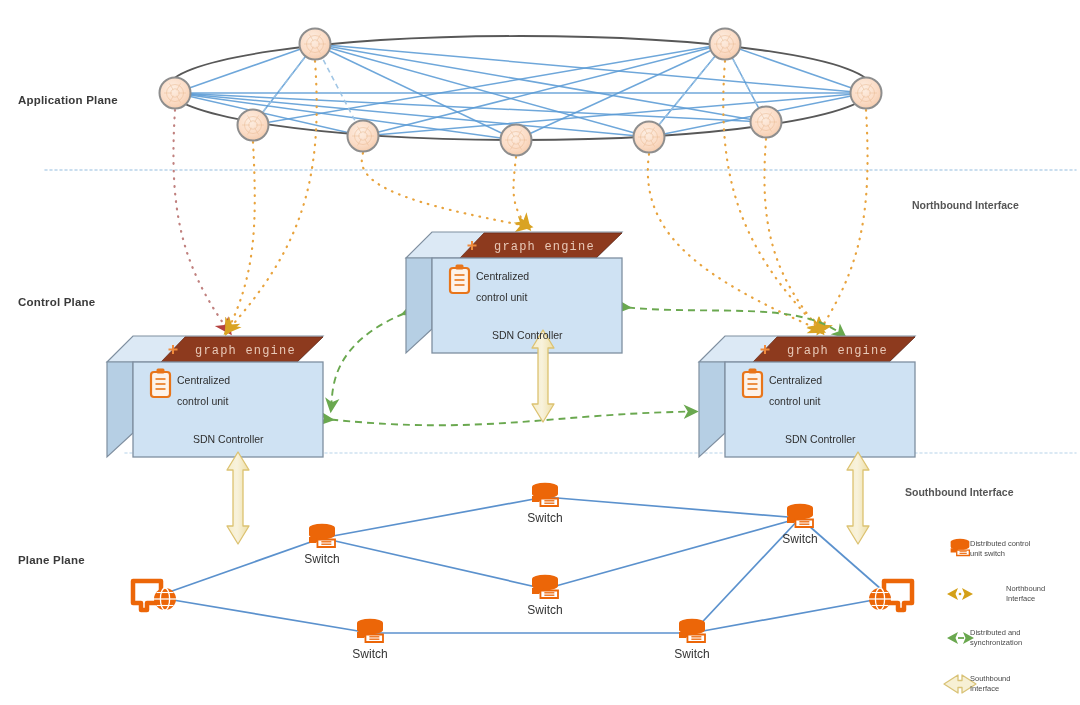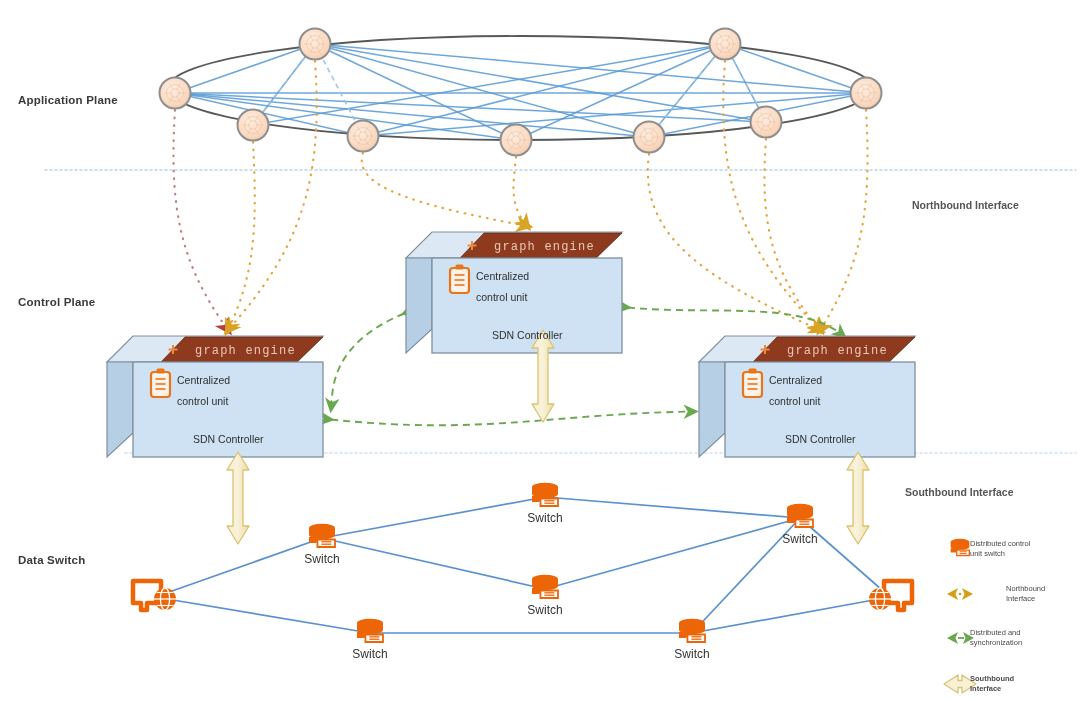--- a/index.html
+++ b/index.html
@@ -387,21 +387,21 @@
           <path d="M 944 684 L 958 675 L 958 680.5 L 962 680.5
       L 962 675 L 976 684 L 962 693 L 962 687.5 L 958 687.5
       L 958 693 Z" fill="#f7f0d4" stroke="#d9c276" stroke-width="1.3" stroke-linejoin="round"></path>
         </g>
       </g>
   </svg>
 
   <div id="labels-plane">
       <div class="plane-label" style="left: 18px; top: 94px;">Application Plane</div>
       <div class="plane-label" style="left: 18px; top: 296px; text-align: right;">Control Plane</div>
-      <div class="plane-label" style="left: 18px; top: 554px;">Data Switch</div>
+      <div class="plane-label" style="left: 18px; top: 554px;">Plane Plane</div>
     </div>
   <div id="labels-iface">
       <div class="iface-label" style="left: 912px; top: 199px;">Northbound Interface</div>
       <div class="iface-label" style="left: 905px; top: 486px;">Southbound Interface</div>
     </div>
   <div id="labels-ctrl">
       <div class="ctrl-txt ge-txt" style="left: 494px; top: 240px;">graph engine</div>
       <div class="ctrl-txt ccu-txt" style="left: 476px; top: 266px;">Centralized
 control unit</div>
       <div class="ctrl-txt sdn-txt" style="left: 492px; top: 329px;">SDN Controller</div>
@@ -422,17 +422,17 @@
       <div class="node-cap" style="left: 370px; top: 647px;">Switch</div>
       <div class="node-cap" style="left: 692px; top: 647px;">Switch</div>
     </div>
   <div id="labels-legend">
       <div class="legend-txt" style="left: 1018px; top: 539px; width: 96px;">Distributed control
 unit switch</div>
       <div class="legend-txt" style="left: 1054px; top: 584px; width: 96px;">Northbound
 Interface</div>
       <div class="legend-txt" style="left: 1018px; top: 628px; width: 96px;">Distributed and
 synchronization</div>
-      <div class="legend-txt" style="left: 1018px; top: 674px; width: 96px; font-weight: bold;">Southbound
+      <div class="legend-txt" style="left: 1018px; top: 674px; width: 96px;">Southbound
 Interface</div>
     </div>
 
 </div>
 
 </body></html>

